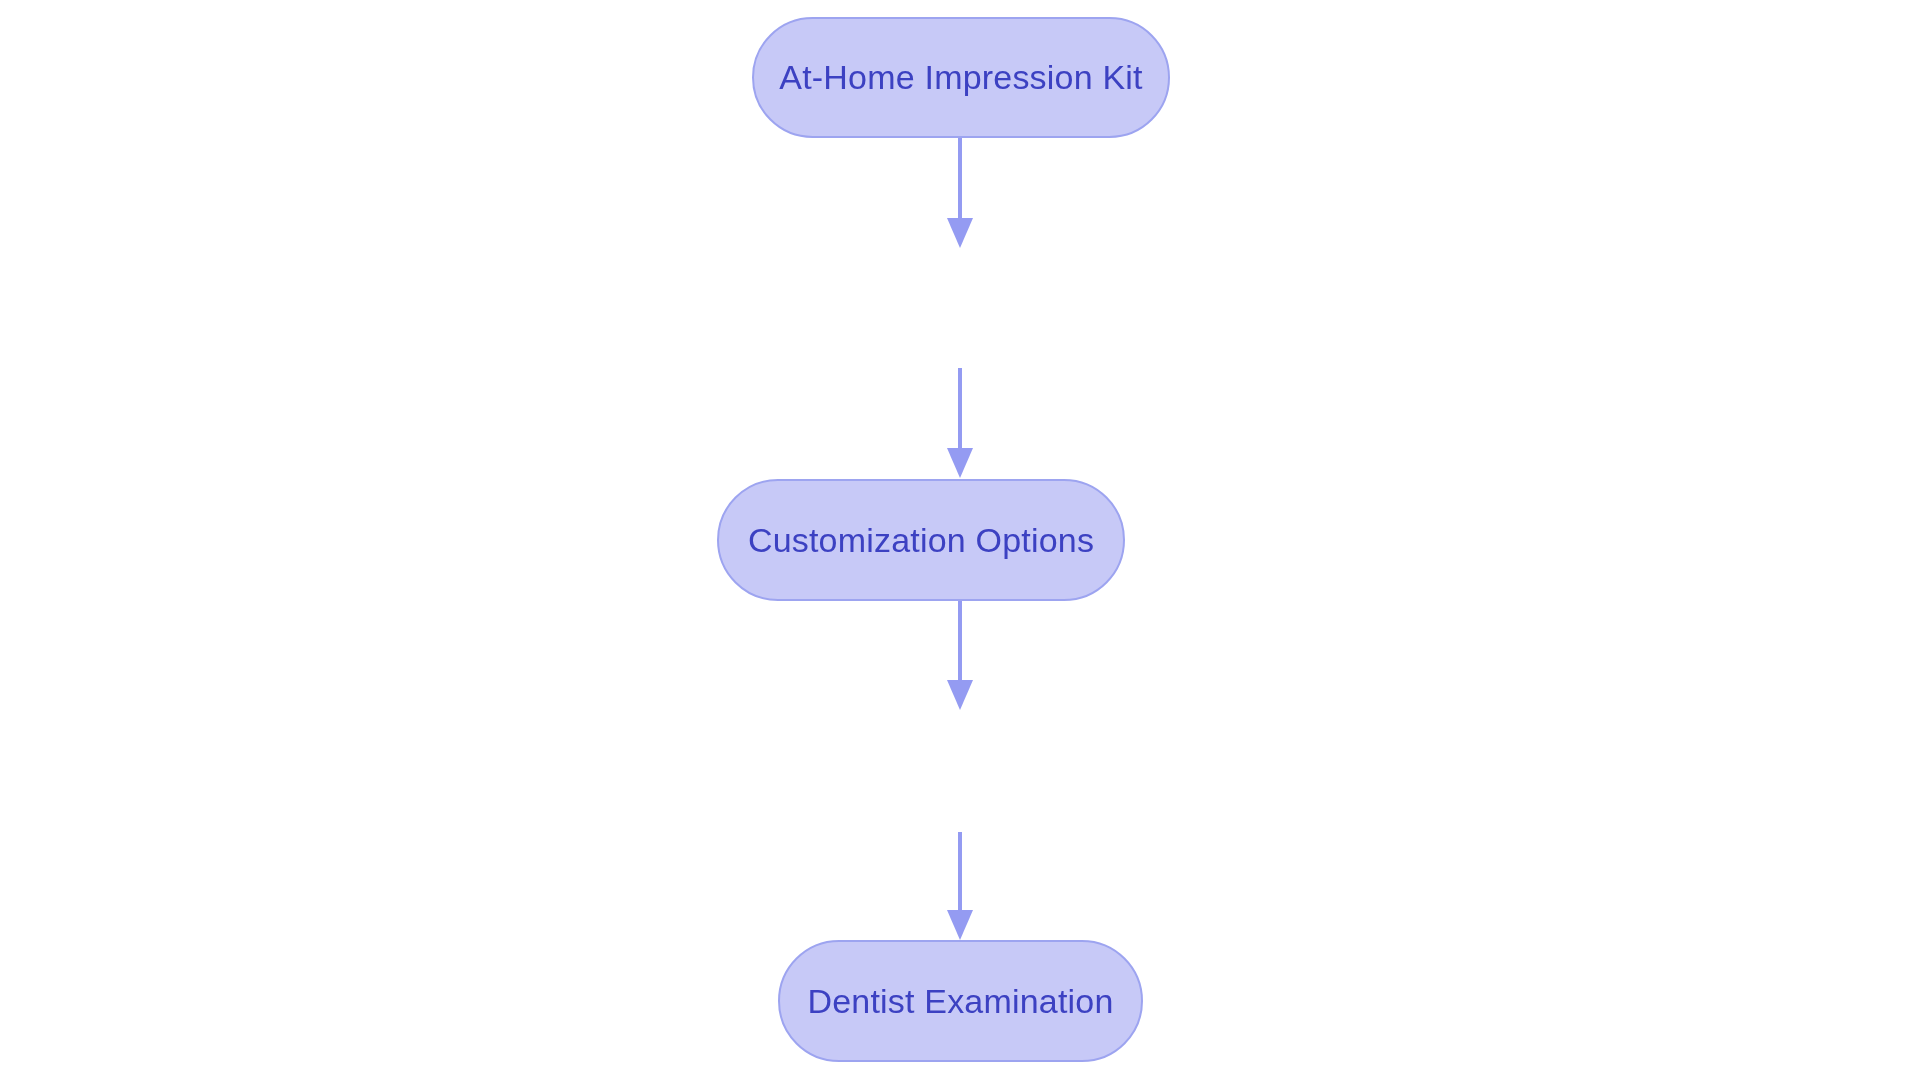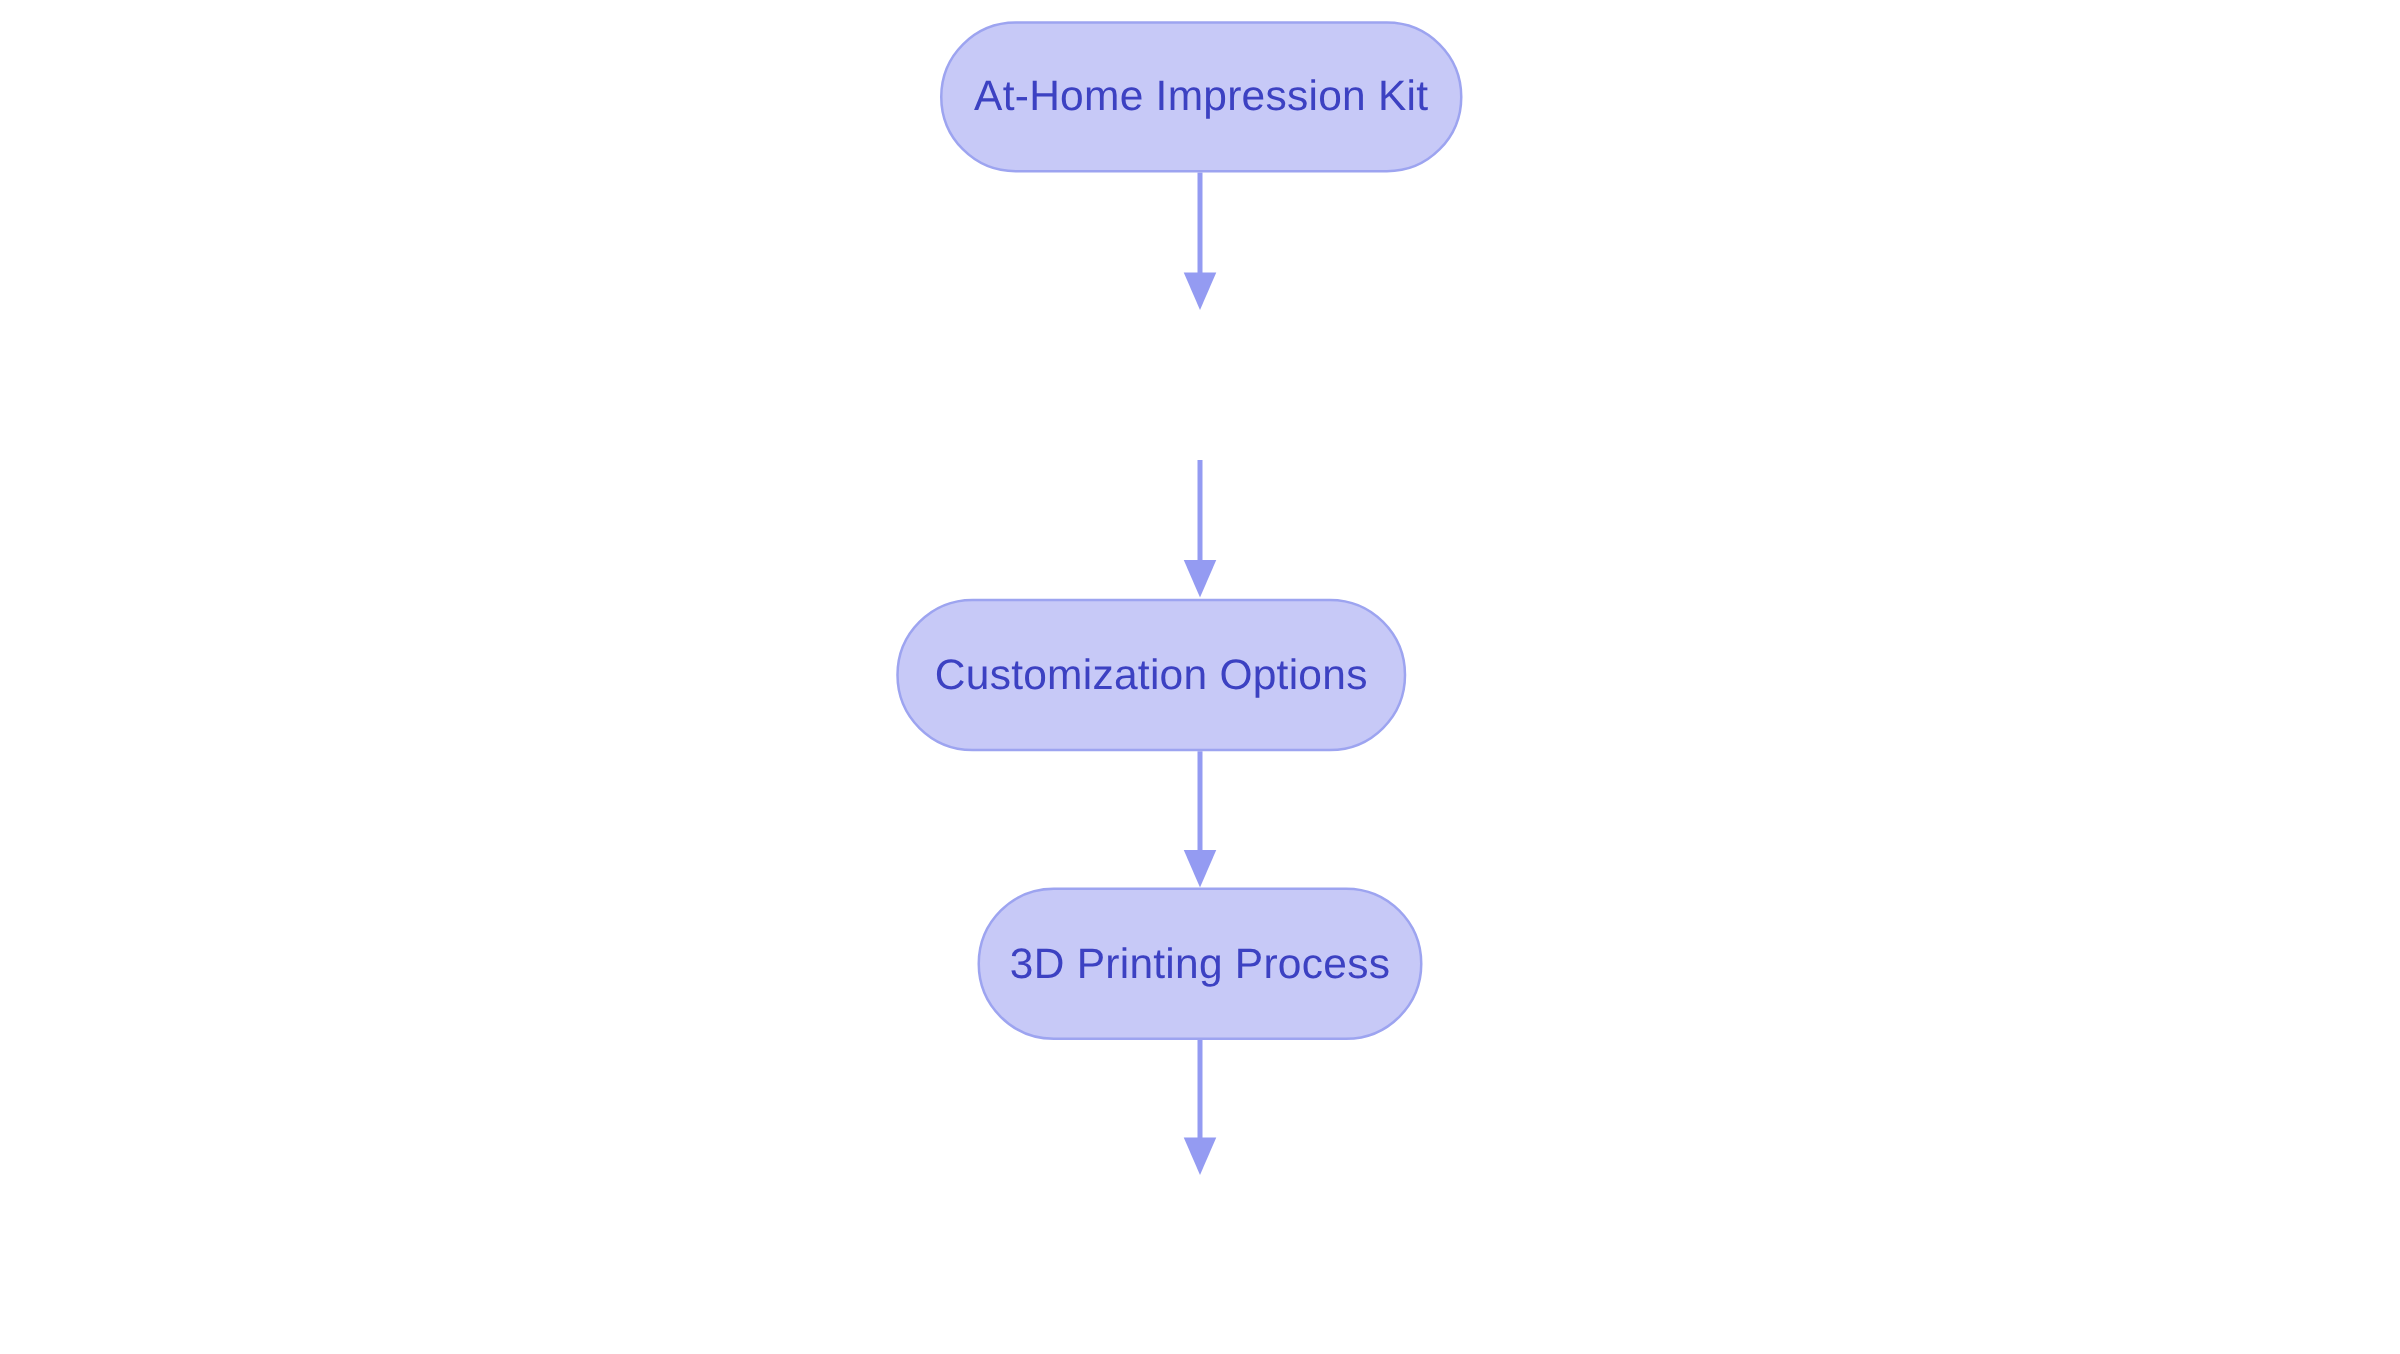--- a/index.html
+++ b/index.html
@@ -84,21 +84,21 @@
   <div class="arrow-line a2-line"></div>
   <div class="arrow-head a2-head"></div>
 
   <div class="node n3">
     <span>Customization Options</span>
   </div>
 
   <div class="arrow-line a3-line"></div>
   <div class="arrow-head a3-head"></div>
 
-  <div class="node n4">
-    <span>3D Printing Process</span>
-  </div>
 
   <div class="arrow-line a4-line"></div>
   <div class="arrow-head a4-head"></div>
 
+  <div class="node n5">
+    <span>Dentist Examination</span>
+  </div>
 
 </div>
 
 </body></html>

